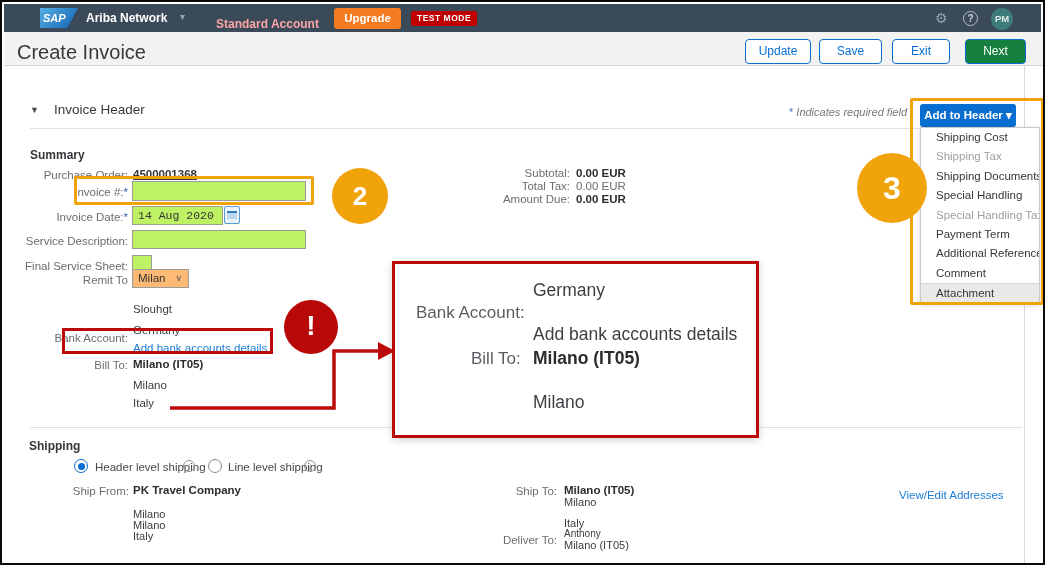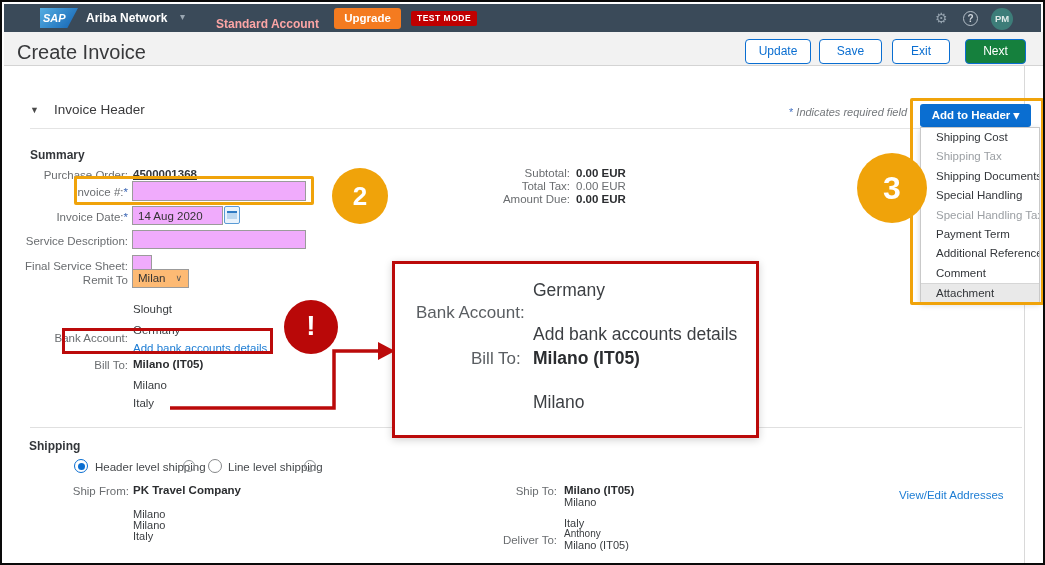--- a/index.html
+++ b/index.html
@@ -32,38 +32,38 @@
   .sec-title { position:absolute; left:52px; top:100px; font-size:13.5px; color:#3a3a3c; }
   .req-note { position:absolute; left:705px; top:104px; width:200px; text-align:right; font-size:11px; font-style:italic; color:#73777b; }
   .req-note .ast { color:#4472c4; font-style:normal; }
   .subsec { position:absolute; font-size:12px; font-weight:bold; color:#33363a; }
 
   .lbl { position:absolute; left:18px; width:108px; text-align:right; font-size:11.5px; color:#6a6d70; }
   .lbl .ast { color:#3a66b5; }
   .val { position:absolute; font-size:11.5px; color:#3a3d40; }
   .val.b { font-weight:bold; color:#2b2d30; }
   .po-num { text-decoration:underline; font-weight:bold; color:#33363a; }
-  .inp { position:absolute; border:1px solid #9b9b9b; background:#f0abfc; font-size:11.5px; color:#333; padding:0 5px; font-family:Liberation Sans, sans-serif; }
+  .inp { position:absolute; border:1px solid #9b9b9b; background:#bef264; font-size:11.5px; color:#333; padding:0 5px; font-family:Liberation Mono, monospace; }
   .cal-btn { position:absolute; left:222px; top:204px; width:16px; height:18px; border:1px solid #5a9bd5; border-radius:2px; background:#eaf3fc; }
   .cal-btn::before { content:""; position:absolute; left:2px; top:4px; width:10px; height:8px; background:linear-gradient(#2f7ac3 2px, #bcd7ef 2px); }
   .select { position:absolute; border:1px solid #9b9b9b; background:#fdba74; font-size:11.5px; color:#333; padding:2px 5px; }
   .select .chev { position:absolute; right:6px; top:3px; color:#555; font-size:9px; }
   .link { color:#1d7dd4; }
   .totals-lbl { position:absolute; left:468px; width:100px; text-align:right; font-size:11.5px; color:#6a6d70; }
   .totals-val { position:absolute; left:574px; font-size:11.5px; color:#2b2d30; font-weight:bold; }
   .totals-val.gray { color:#6a6d70; font-weight:normal; }
 
   
   .radio { position:absolute; width:14px; height:14px; border:1px solid #858789; border-radius:50%; background:#fff; }
   .radio.sel { border-color:#0a6ed1; }
   .radio.sel::after { content:""; position:absolute; left:2.5px; top:2.5px; width:7px; height:7px; border-radius:50%; background:#0a6ed1; }
   .info { position:absolute; width:12px; height:12px; border:1px solid #8f9396; border-radius:50%; color:#8f9396; font-size:8.5px; text-align:center; line-height:12px; font-style:italic; font-family:"Liberation Serif", serif; }
 
   
-  .ath-btn { position:absolute; left:918px; top:102px; width:111px; height:23px; background:#0a6ed1; border-radius:3px; color:#fff; font-size:11.5px; font-weight:bold; text-align:center; line-height:23px; z-index:15; }
+  .ath-btn { position:absolute; left:918px; top:102px; width:96px; height:23px; background:#0a6ed1; border-radius:3px; color:#fff; font-size:11.5px; font-weight:bold; text-align:center; line-height:23px; z-index:15; }
   .menu { position:absolute; left:918px; top:125px; width:120px; height:176px; background:#fff; border:1px solid #c9c9c9; box-shadow:0 2px 6px rgba(0,0,0,.15); z-index:15; overflow:hidden; }
   .menu-item { position:relative; height:19.4px; line-height:19.4px; padding-left:15px; font-size:11.5px; color:#33363a; white-space:nowrap; }
   .menu-item.dis { color:#9b9fa3; }
   .menu-item.hl { background:#e9e9e9; border-top:1px solid #d6d6d6; }
 
   
   .o-box { position:absolute; border:3px solid #f0a30a; border-radius:2px; z-index:16; }
   .circle { position:absolute; border-radius:50%; color:#fff; font-weight:bold; text-align:center; z-index:22; }
   .circle.orange { background:#f0a30a; }
   .circle.red { background:#b90808; }

